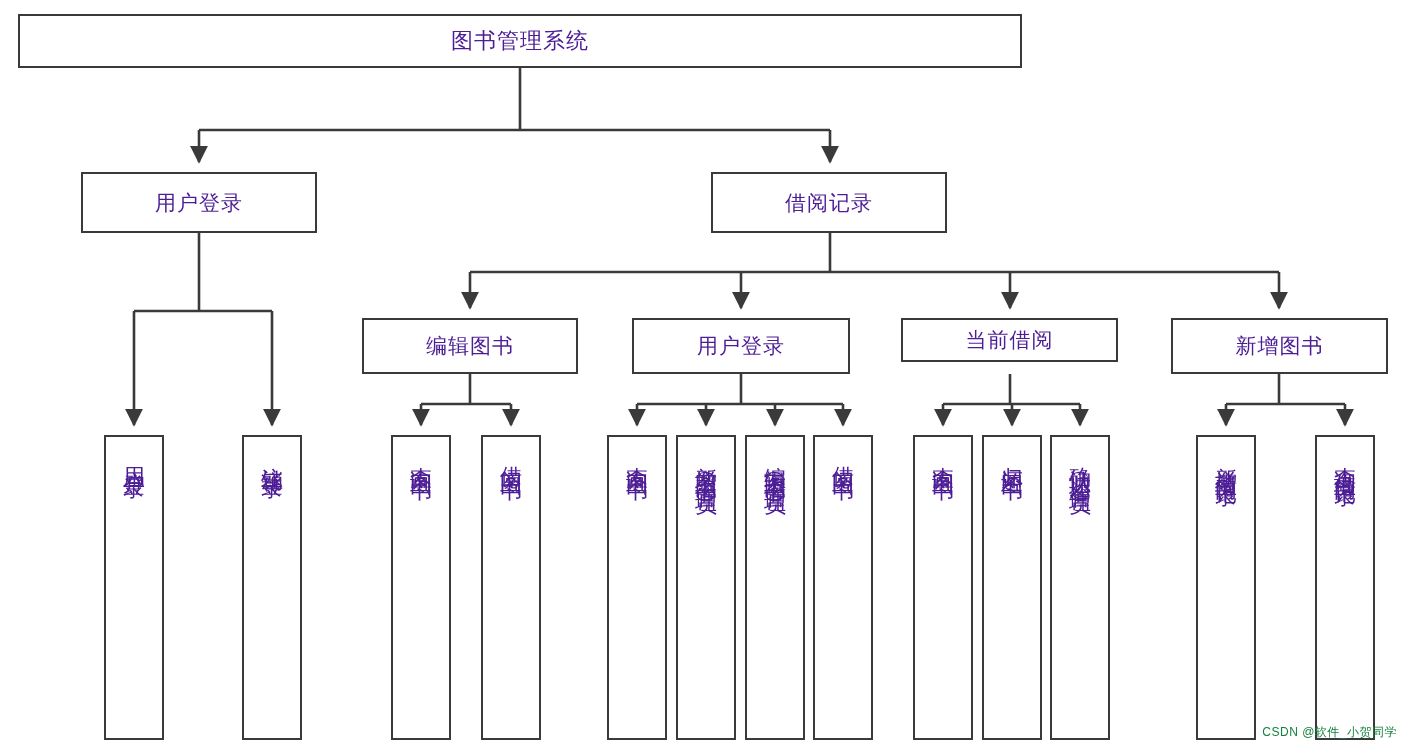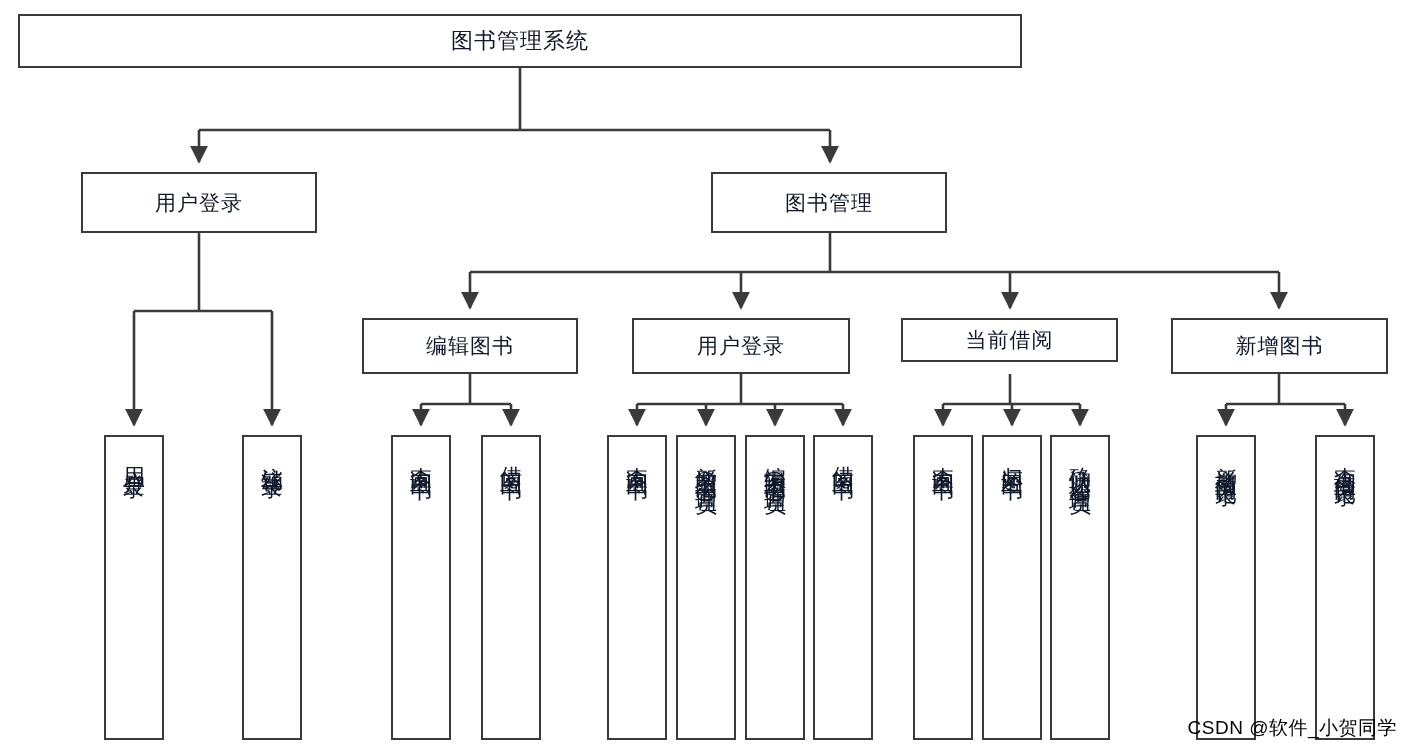--- a/index.html
+++ b/index.html
@@ -9,21 +9,21 @@
     color:#3b3b3b;
   }
   #diagram-root{position:relative;width:1405px;height:747px;background:#fff;}
   svg.edges{position:absolute;left:0;top:0;width:1405px;height:747px;pointer-events:none;}
   .node{
     position:absolute;
     box-sizing:border-box;
     border:2.2px solid #3a3a3a;
     background:#ffffff;
     display:flex;align-items:center;justify-content:center;
-    color:#0f172a;
+    color:#4c1d95;
   }
   .node .label{
     display:block;
     text-align:center;
     letter-spacing:1px;
     white-space:nowrap;
   }
   .node.horizontal .label{font-size:21px;line-height:1.1;}
   .node.root .label{font-size:22px;}
   
@@ -31,21 +31,21 @@
   .node.vertical .label{
     writing-mode:vertical-rl;
     text-orientation:upright;
     font-size:22px;
     line-height:1.18;
     letter-spacing:4px;
     white-space:nowrap;
   }
   .watermark{
     position:absolute;right:8px;bottom:6px;
-    font-size:19px;color:#000000;
+    font-size:12px;color:#15803d;
     letter-spacing:0.5px;
     white-space:nowrap;
   }
 </style>
 </head>
 <body>
 
 <div id="diagram-root">
 
   <svg class="edges" viewBox="0 0 1405 747" xmlns="http://www.w3.org/2000/svg">
@@ -99,21 +99,21 @@
   </svg>
 
   <div class="node root horizontal" style="left: 18px; top: 14px; width: 1004px; height: 54px;">
     <span class="label">图书管理系统</span>
   </div>
 
   <div class="node horizontal" style="left: 81px; top: 172px; width: 236px; height: 61px;">
     <span class="label">用户登录</span>
   </div>
   <div class="node horizontal" style="left: 711px; top: 172px; width: 236px; height: 61px;">
-    <span class="label">图书管理</span>
+    <span class="label">借阅记录</span>
   </div>
 
   <div class="node horizontal" style="left: 362px; top: 318px; width: 216px; height: 56px;">
     <span class="label">编辑图书</span>
   </div>
   <div class="node horizontal" style="left: 632px; top: 318px; width: 218px; height: 56px;">
     <span class="label">用户登录</span>
   </div>
   <div class="node horizontal" style="left: 901px; top: 318px; width: 217px; height: 44px;">
     <span class="label">当前借阅</span>

